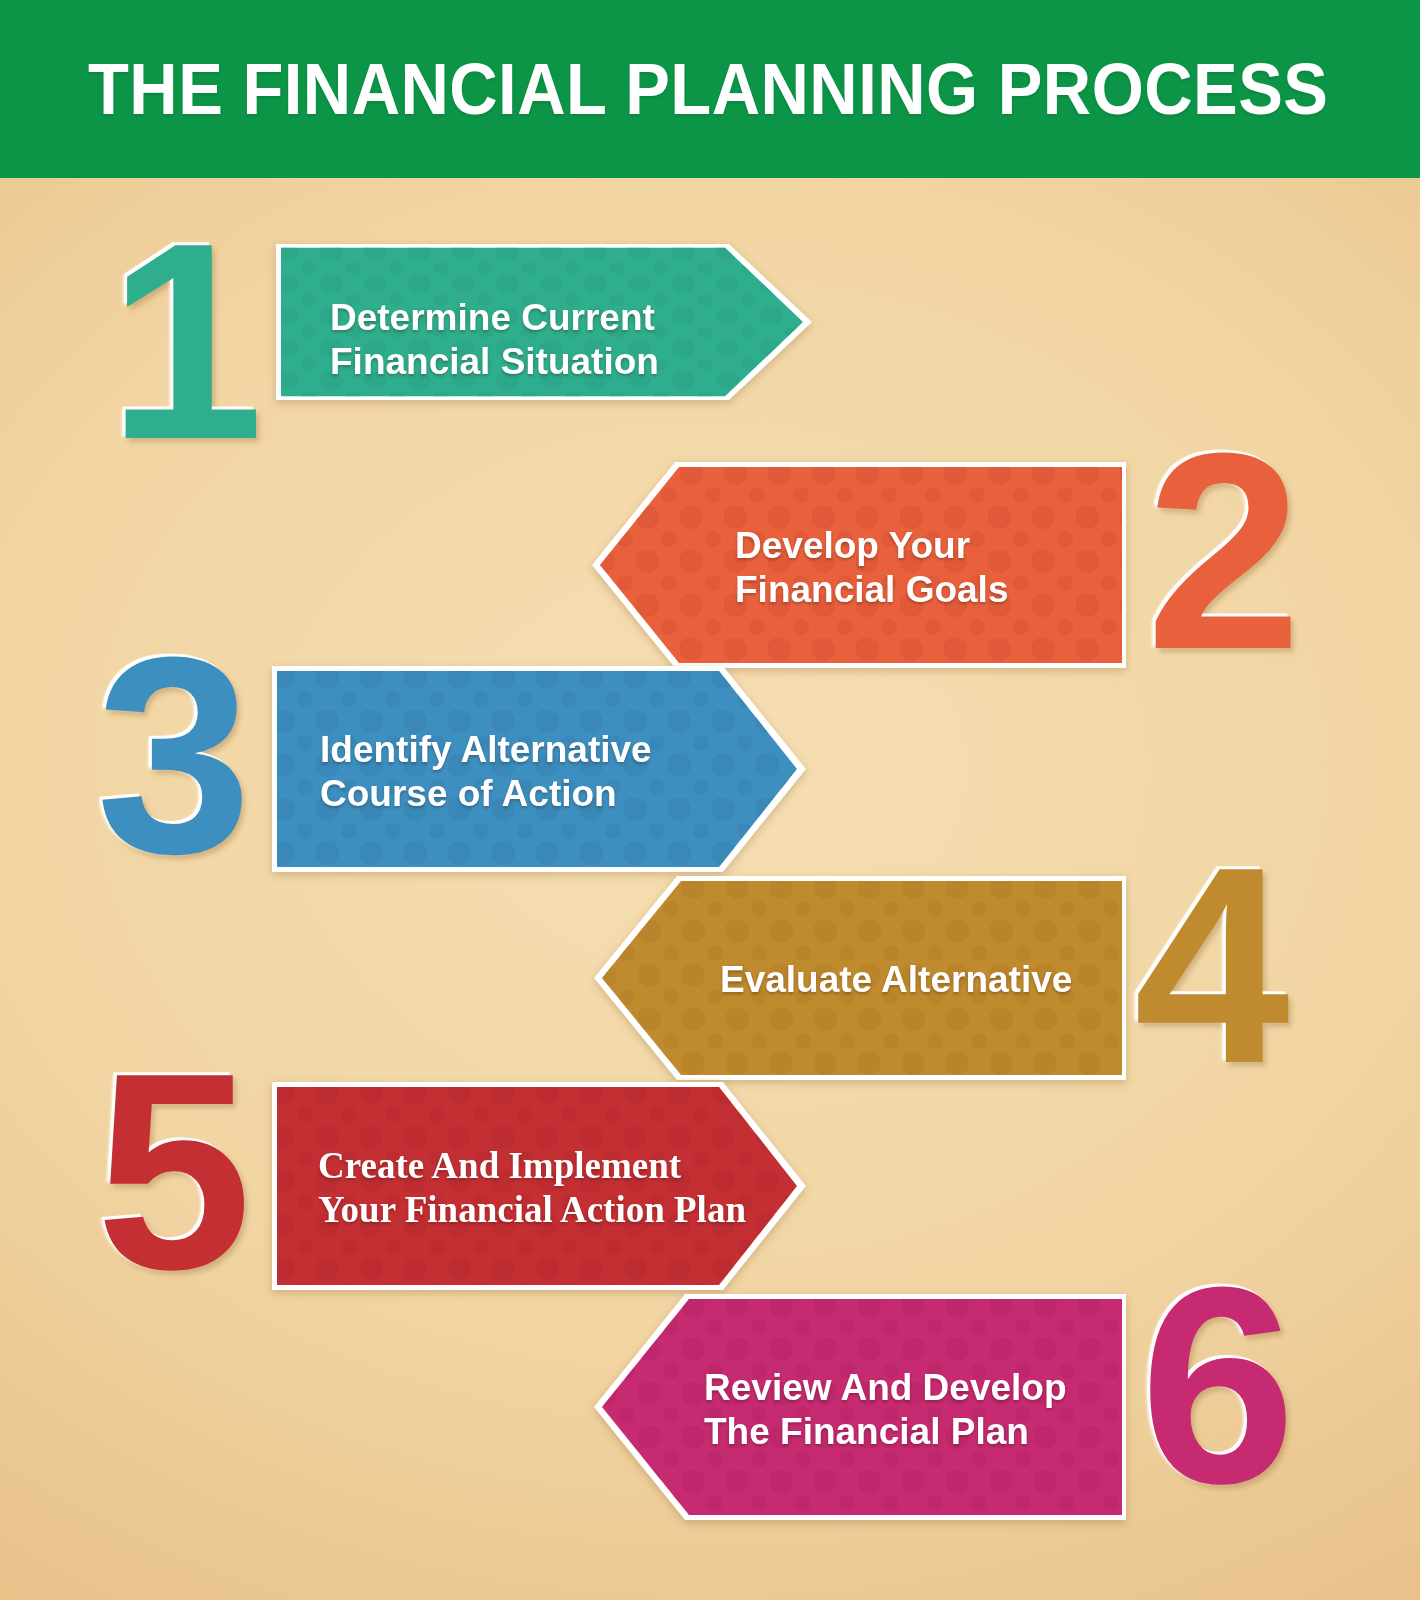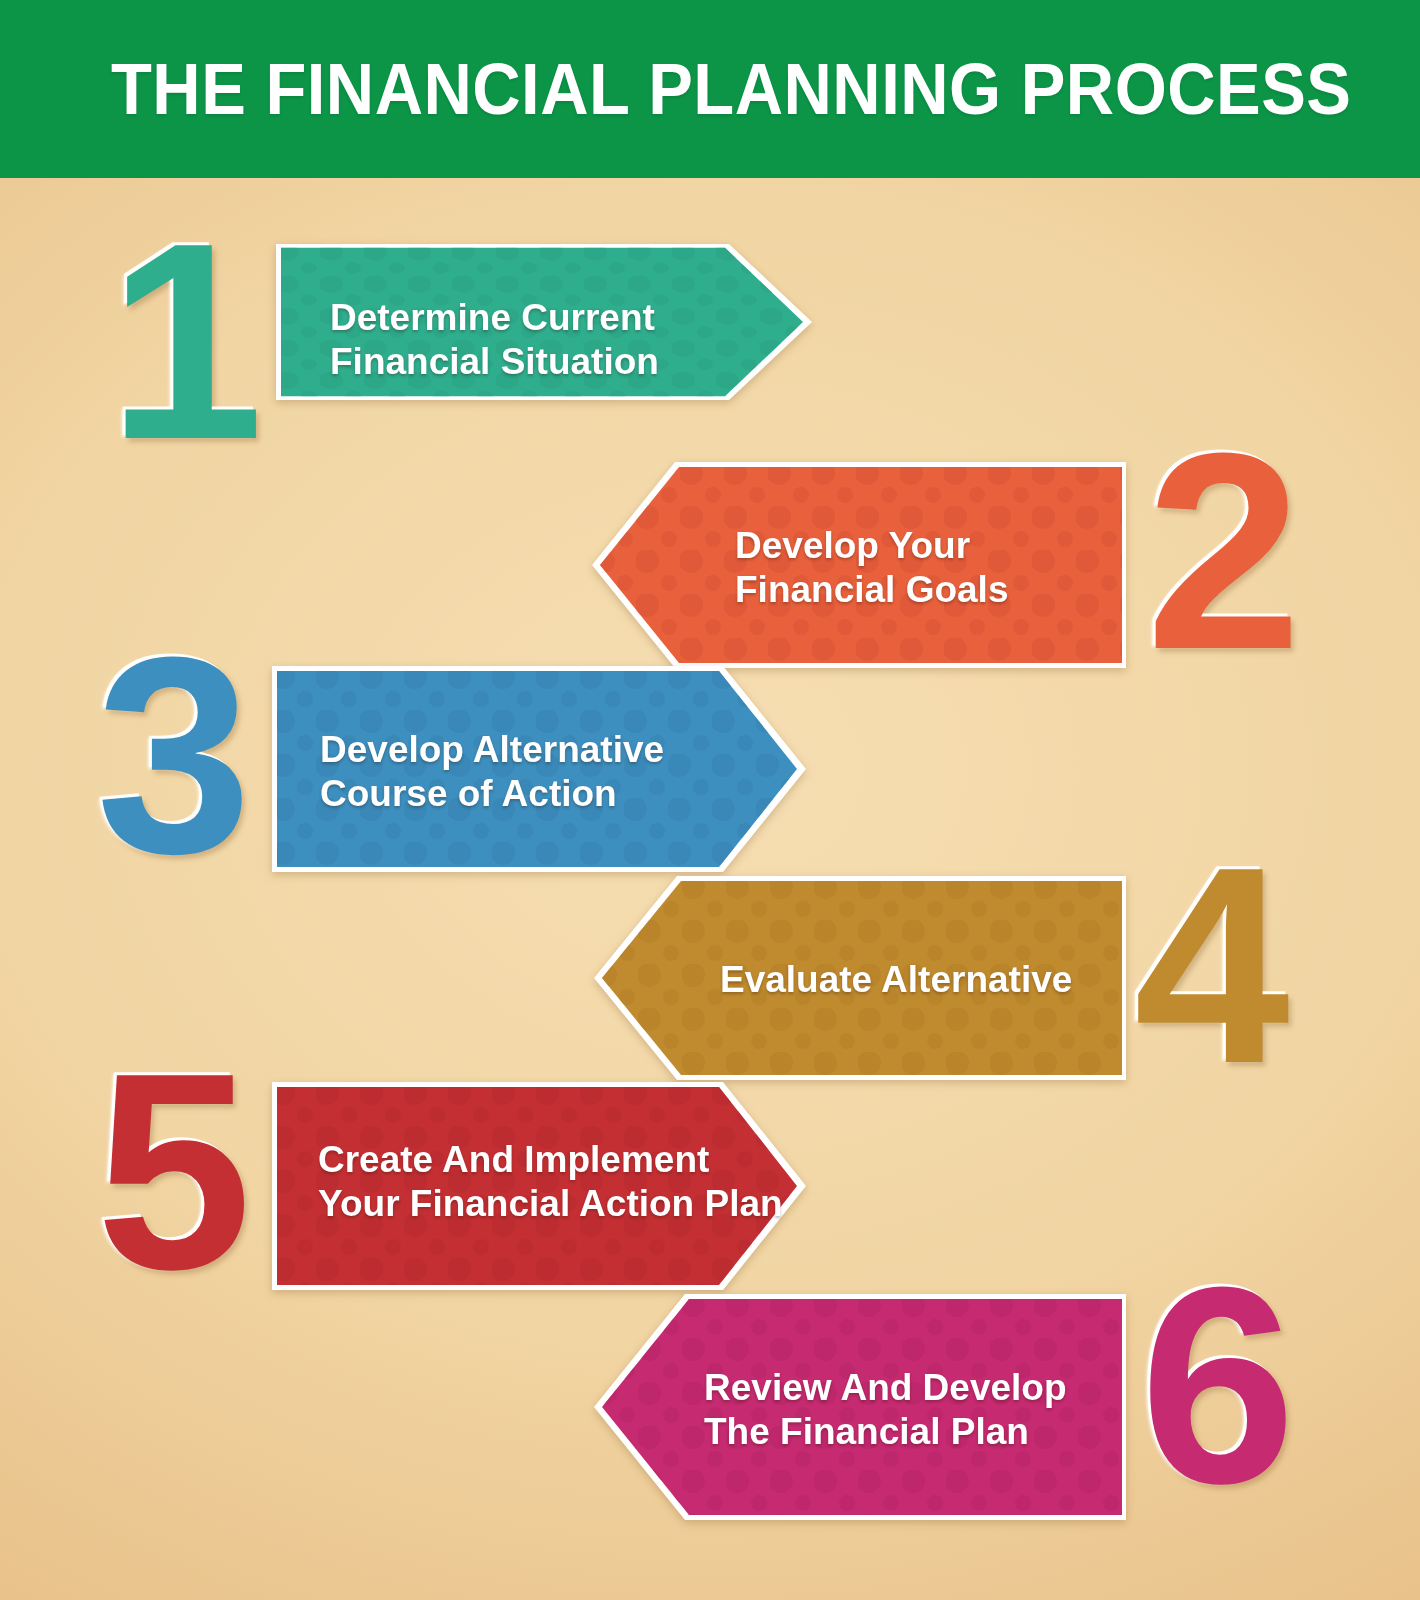--- a/index.html
+++ b/index.html
@@ -23,21 +23,20 @@
   
   #header-banner {
     position: absolute;
     left: 0; top: 0;
     width: 1420px;
     height: 178px;
     background: #0C9447;
     display: flex;
     align-items: center;
     z-index: 5;
-    padding-left: 23px;
   }
   #header-title {
     margin-left: 88px;
     color: #FFFFFF;
     font-size: 72px;
     font-weight: bold;
     letter-spacing: 0.5px;
     line-height: 1;
     transform: scaleX(0.93);
     transform-origin: left center;
@@ -91,21 +90,21 @@
   #num-2 { left: 1146px; top: 448px;  }
   #num-3 { left: 96px;   top: 652px;  }
   #num-4 { left: 1134px; top: 862px;  }
   #num-5 { left: 96px;   top: 1068px; }
   #num-6 { left: 1140px; top: 1282px; }
 
   #label-1 { left: 54px;  top: 52px;  }
   #label-2 { left: 123px; top: 62px; margin-left: 20px;  }
   #label-3 { left: 48px;  top: 62px;  }
   #label-4 { left: 126px; top: 82px;  }
-  #label-5 { left: 46px;  top: 56px;  }
+  #label-5 { left: 46px;  top: 62px; font-family: Liberation Serif, serif;  }
   #label-6 { left: 110px; top: 72px;  }
 </style>
 </head>
 <body>
 
 <div id="infographic">
 
   <div id="header-banner">
     <h1 id="header-title">THE FINANCIAL PLANNING PROCESS</h1>
   </div>
@@ -149,21 +148,21 @@
       <defs>
         <pattern id="dots3" width="44" height="44" patternUnits="userSpaceOnUse">
           <circle cx="11" cy="11" r="12" fill="#3682B0"></circle>
           <circle cx="33" cy="33" r="8" fill="#3682B0"></circle>
         </pattern>
       </defs>
       <polygon points="0,0 451,0 534,103 451,206 0,206" fill="#FFFFFF"></polygon>
       <polygon points="5,5 447,5 525,103 447,201 5,201" fill="#3D8FBF"></polygon>
       <polygon points="5,5 447,5 525,103 447,201 5,201" fill="url(#dots3)" opacity="0.55"></polygon>
     </svg>
-    <div class="band-label" id="label-3">Develop Alternative
+    <div class="band-label" id="label-3">Identify Alternative
 Course of Action</div>
   </div>
   <div class="step-number" id="num-3" style="color:#3D8FBF">3</div>
 
   <div class="step" id="step-4">
     <svg class="band" viewBox="0 0 532 204" preserveAspectRatio="none" width="532" height="204">
       <defs>
         <pattern id="dots4" width="44" height="44" patternUnits="userSpaceOnUse">
           <circle cx="11" cy="11" r="12" fill="#B57F26"></circle>
           <circle cx="33" cy="33" r="8" fill="#B57F26"></circle>

